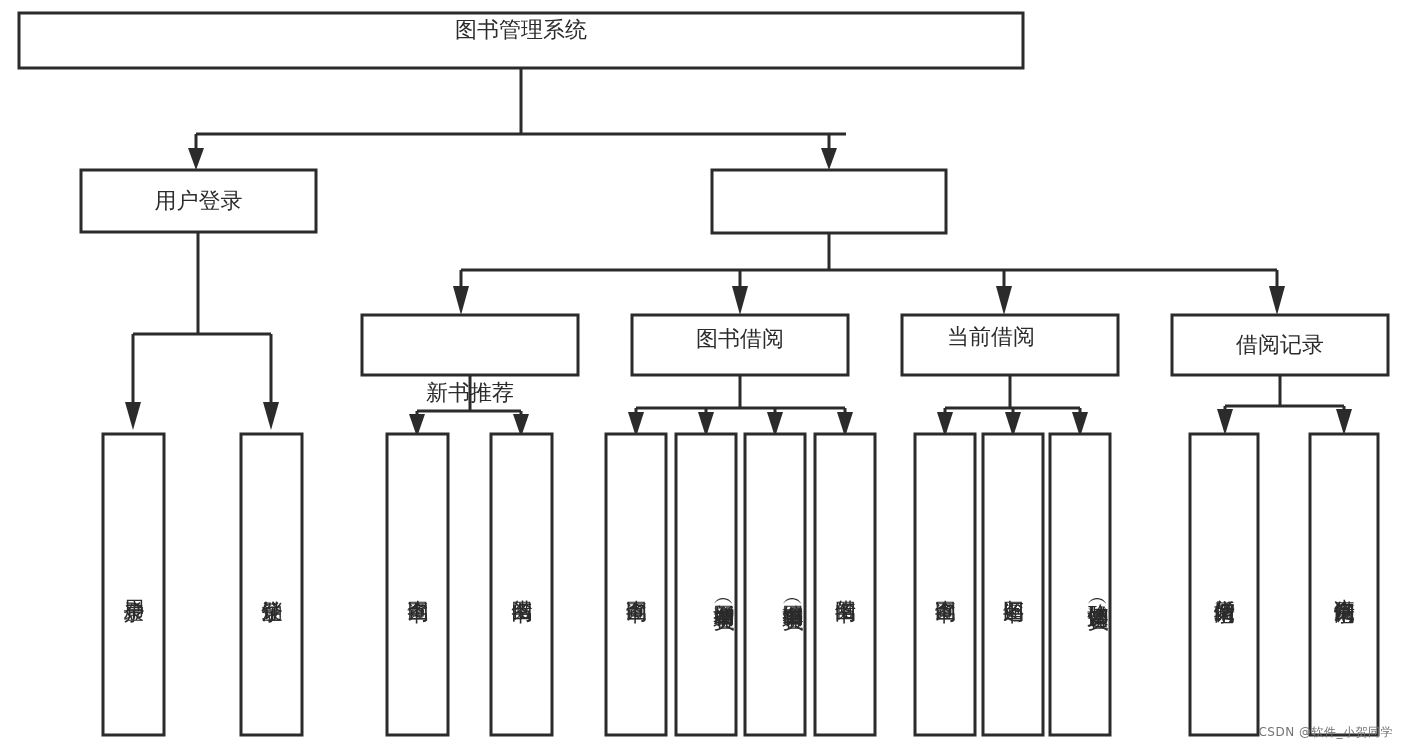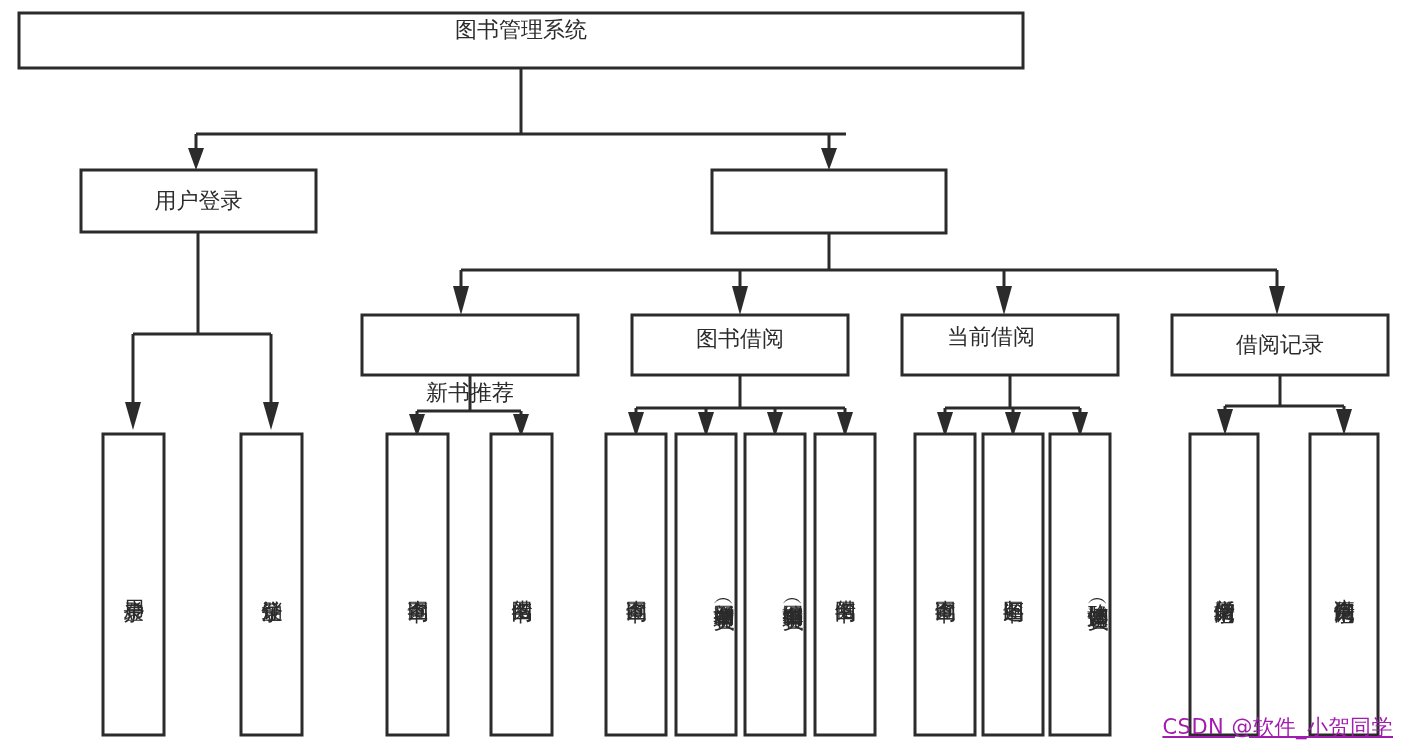--- a/index.html
+++ b/index.html
@@ -69,25 +69,24 @@
     color: #2b2b2b;
     box-sizing: border-box;
     pointer-events: none;
     white-space: nowrap;
   }
   #watermark {
     position: absolute;
     right: 12px;
     bottom: 6px;
     font-family: "DejaVu Sans", "Liberation Sans", sans-serif;
-    font-size: 21px;
-    color: #a21caf;
+    font-size: 12px;
+    color: #737373;
     letter-spacing: 0.5px;
     user-select: none;
-    text-decoration: underline;
   }
 </style>
 </head>
 <body>
 
 <div id="diagram-root">
 
   <svg id="tree-svg" viewBox="0 0 1405 747">
 
     <g>

